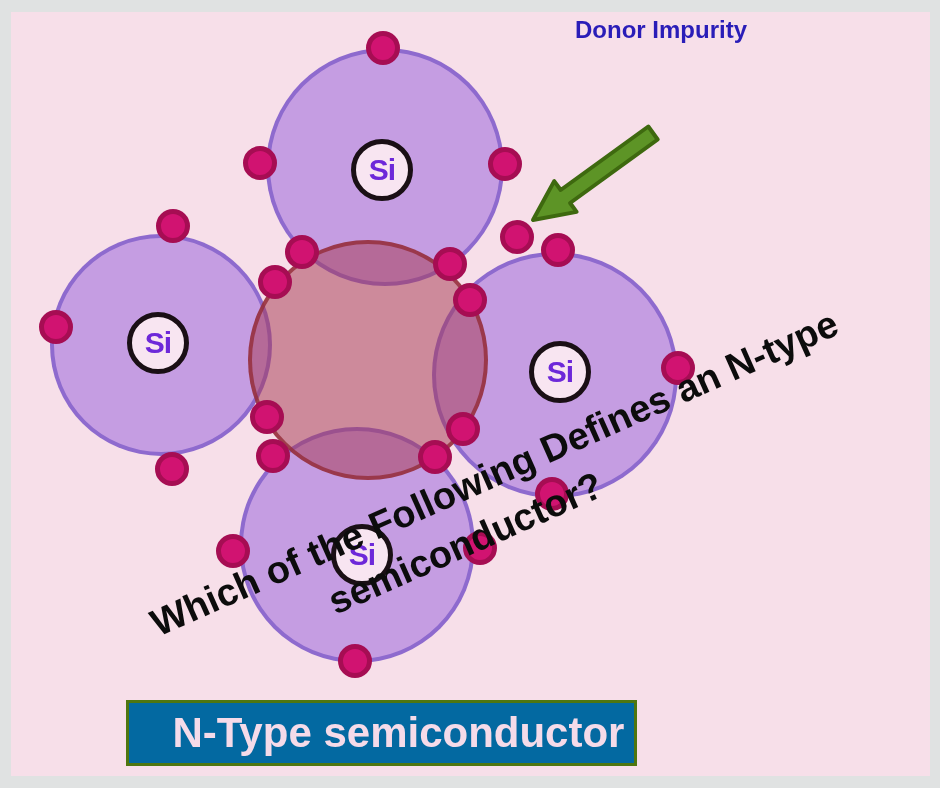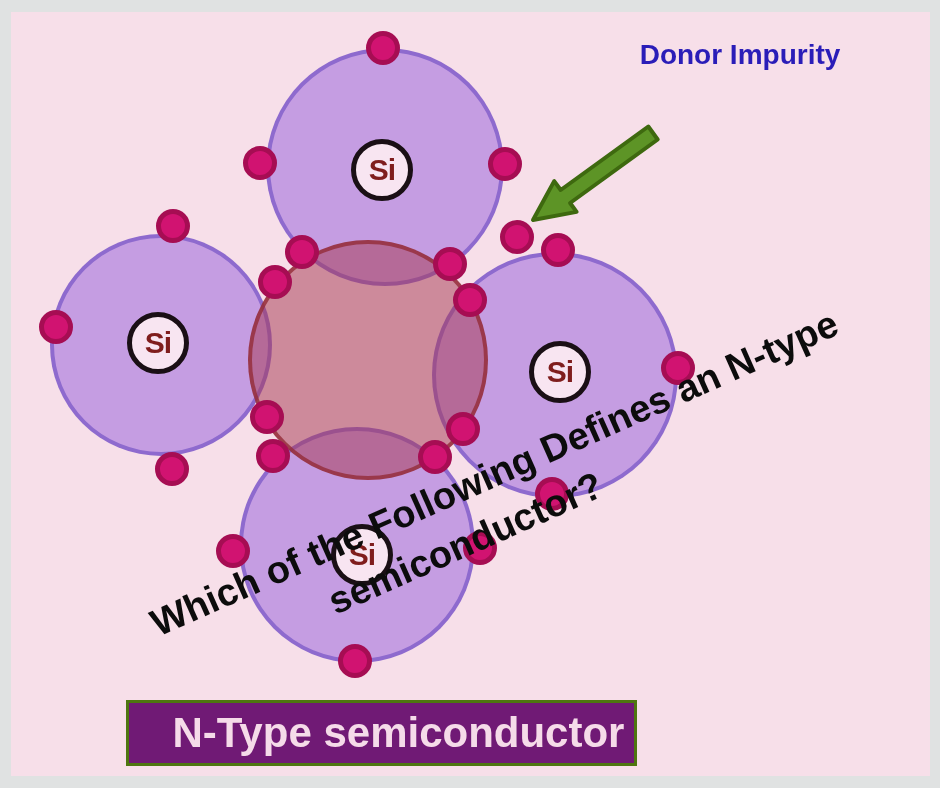--- a/index.html
+++ b/index.html
@@ -18,29 +18,29 @@
   }
   .layer{position:absolute;left:0;top:0;width:940px;height:788px;pointer-events:none;}
   .atom{
     position:absolute;border-radius:50%;box-sizing:border-box;
     border:4px solid transparent;
   }
   .nucleus{
     position:absolute;width:62px;height:62px;border-radius:50%;
     box-sizing:border-box;border:5px solid #1a0f15;
     display:flex;align-items:center;justify-content:center;
-    font-size:30px;letter-spacing:-1px;color:#7f1d1d;
+    font-size:30px;letter-spacing:-1px;color:#6d28d9;
   }
   .electron{
     position:absolute;width:34px;height:34px;border-radius:50%;
     box-sizing:border-box;border:5px solid transparent;
   }
   .annotation{
-    position:absolute;left:575px;top:33px;width:330px;
-    font-size:28px;line-height:43px;text-align:center;
+    position:absolute;left:575px;top:8px;width:330px;
+    font-size:24px;line-height:43px;text-align:left;
   }
   .annotation span{display:block;}
   .question{
     position:absolute;left:75px;top:445px;width:860px;height:104px;
     font-size:38px;line-height:52px;text-align:center;
     transform:rotate(-24deg);transform-origin:50% 50%;
   }
   .question .q-line{display:block;}
   .question .q2{position:relative;left:-55px;}
   .banner{
@@ -96,16 +96,16 @@
   </div>
 
   <div class="annotation" style="color: rgb(42, 29, 184);">
     <span>Donor Impurity</span>
   </div>
 
   <svg class="arrow-svg" width="940" height="788">
     <polygon stroke-width="4" stroke-linejoin="round" points="648.3,126.5 560.7,190 554.2,181.1 533,220 576.6,211.9 570.1,203 657.7,139.5" fill="#5d9426" stroke="#3e690f"></polygon>
   </svg>
 
-  <div class="banner" style="background: #701a75; border-color: rgb(78, 118, 16); color: rgb(245, 219, 233); padding-left: 34px;">
+  <div class="banner" style="background: #0369a1; border-color: rgb(78, 118, 16); color: rgb(245, 219, 233); padding-left: 34px;">
     <span>N-Type semiconductor</span>
   </div>
 </div>
 
 </body></html>

